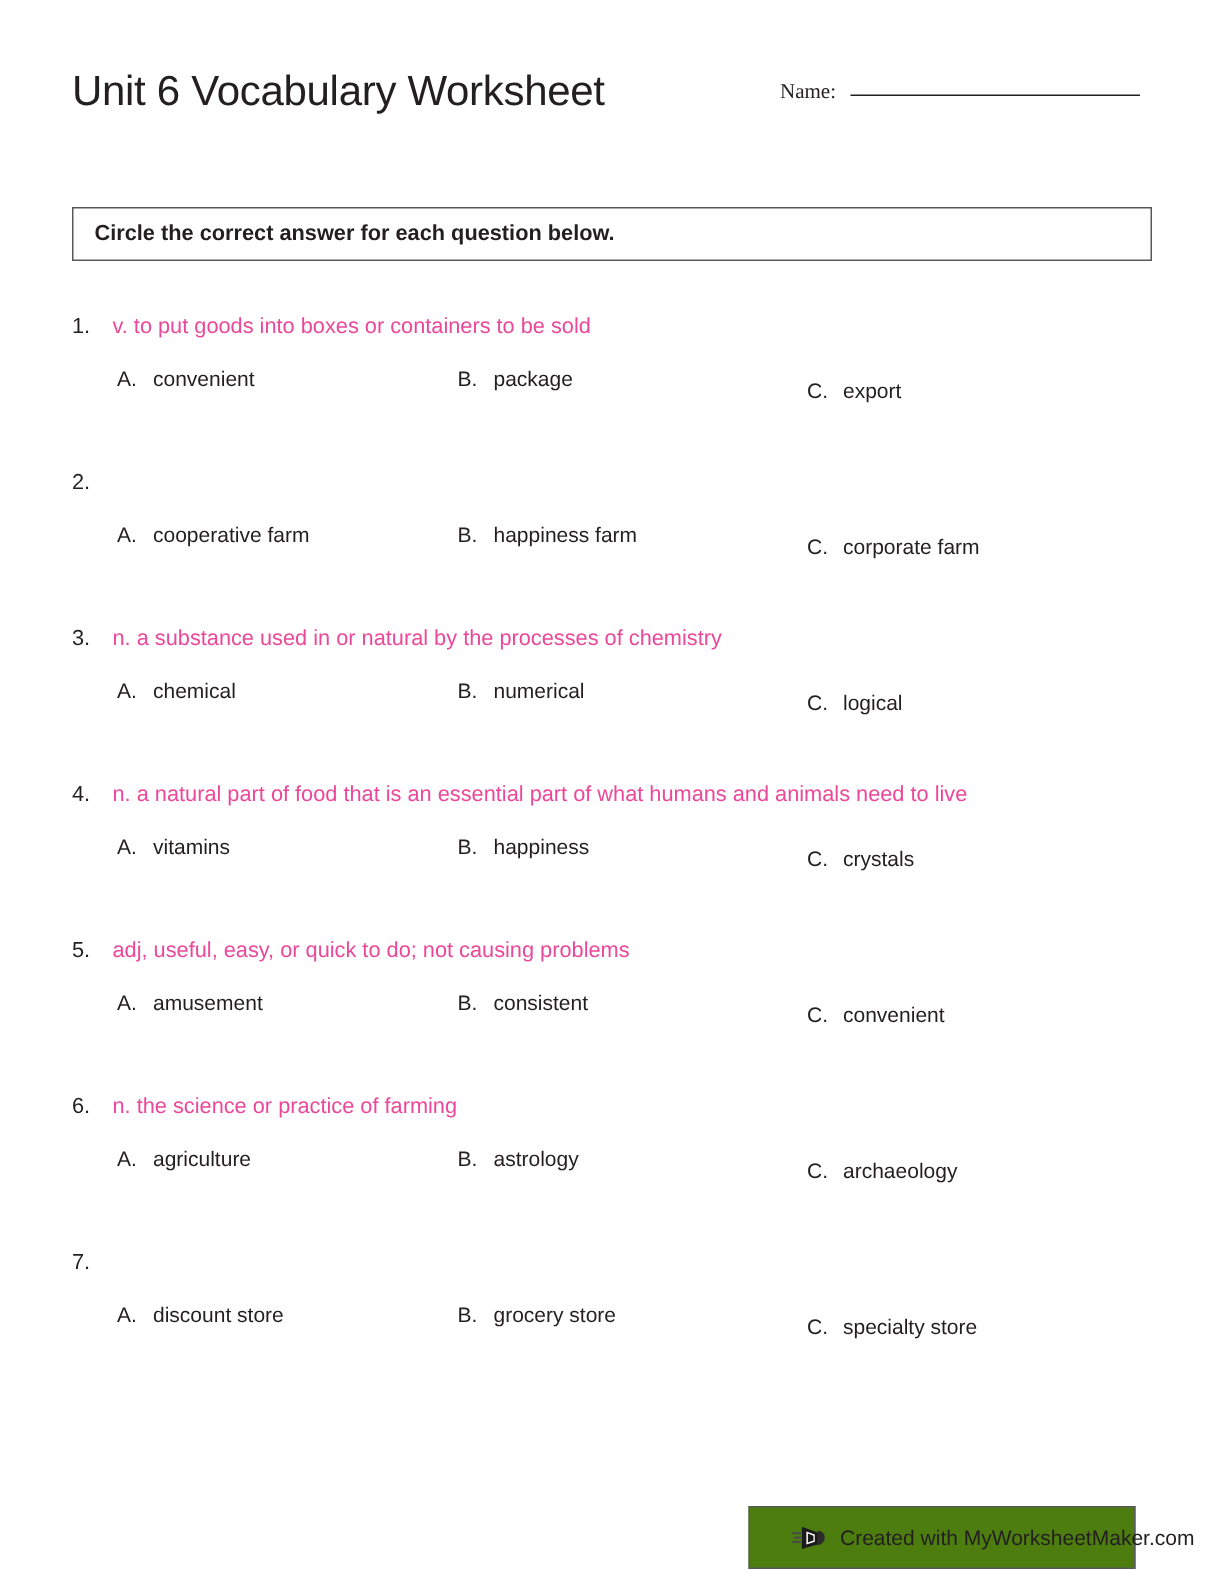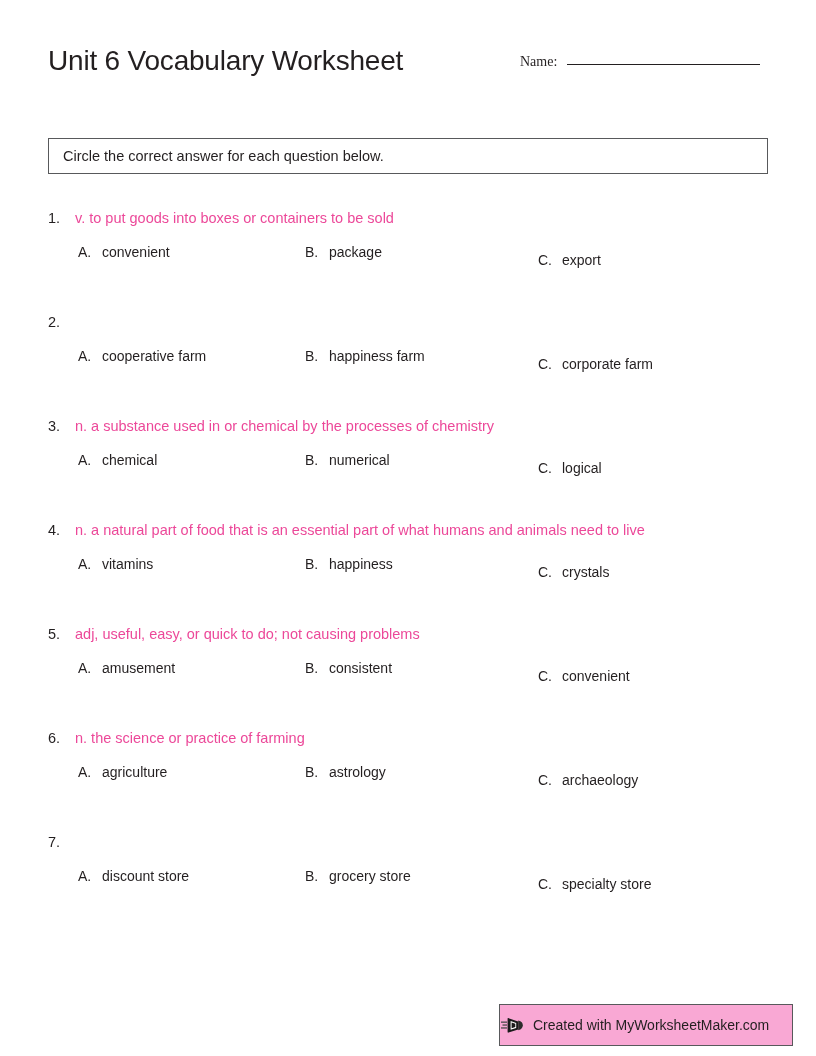--- a/index.html
+++ b/index.html
@@ -71,20 +71,21 @@
     border: 1.2px solid #58595b;
     display: flex;
     align-items: center;
     background: #ffffff;
   }
   .instruction-text {
     padding-left: 14px;
     font-size: 14.5px;
     line-height: 18px;
     color: #231f20;
+    font-weight: bold;
   }
 
   
   .questions {
     position: absolute;
     left: 0;
     top: 208px;
     width: 816px;
   }
   .question {
@@ -134,28 +135,28 @@
   }
   .option.col-a { left: 78px;  top: 0px; }
   .option.col-b { left: 305px; top: 0px; }
   .option.col-c { left: 538px; top: 8px; }
 
   
   .footer-badge {
     position: absolute;
     left: 499px;
     top: 1004px;
-    width: 294px;
+    width: 258px;
     height: 42px;
     box-sizing: border-box;
     border: 1.2px solid #58595b;
-    background: #f9a8d4;
+    background: #4d7c0f;
     display: flex;
     align-items: center;
-    padding-left: 1px;
+    padding-left: 28px;
   }
   .footer-logo {
     width: 24px;
     height: 24px;
     flex: 0 0 24px;
     position: relative;
     margin-right: 8px;
   }
   .footer-text {
     font-size: 14px;
@@ -216,21 +217,21 @@
         </div>
         <div class="option col-c">
           <span class="opt-letter">C.</span>
           <span>corporate farm</span>
         </div>
       </div>
     </div>
     <div class="question">
       <div class="q-prompt-row">
         <span class="q-number">3.</span>
-        <span class="q-prompt">n. a substance used in or chemical by the processes of chemistry</span>
+        <span class="q-prompt">n. a substance used in or natural by the processes of chemistry</span>
       </div>
       <div class="options">
         <div class="option col-a">
           <span class="opt-letter">A.</span>
           <span>chemical</span>
         </div>
         <div class="option col-b">
           <span class="opt-letter">B.</span>
           <span>numerical</span>
         </div>

